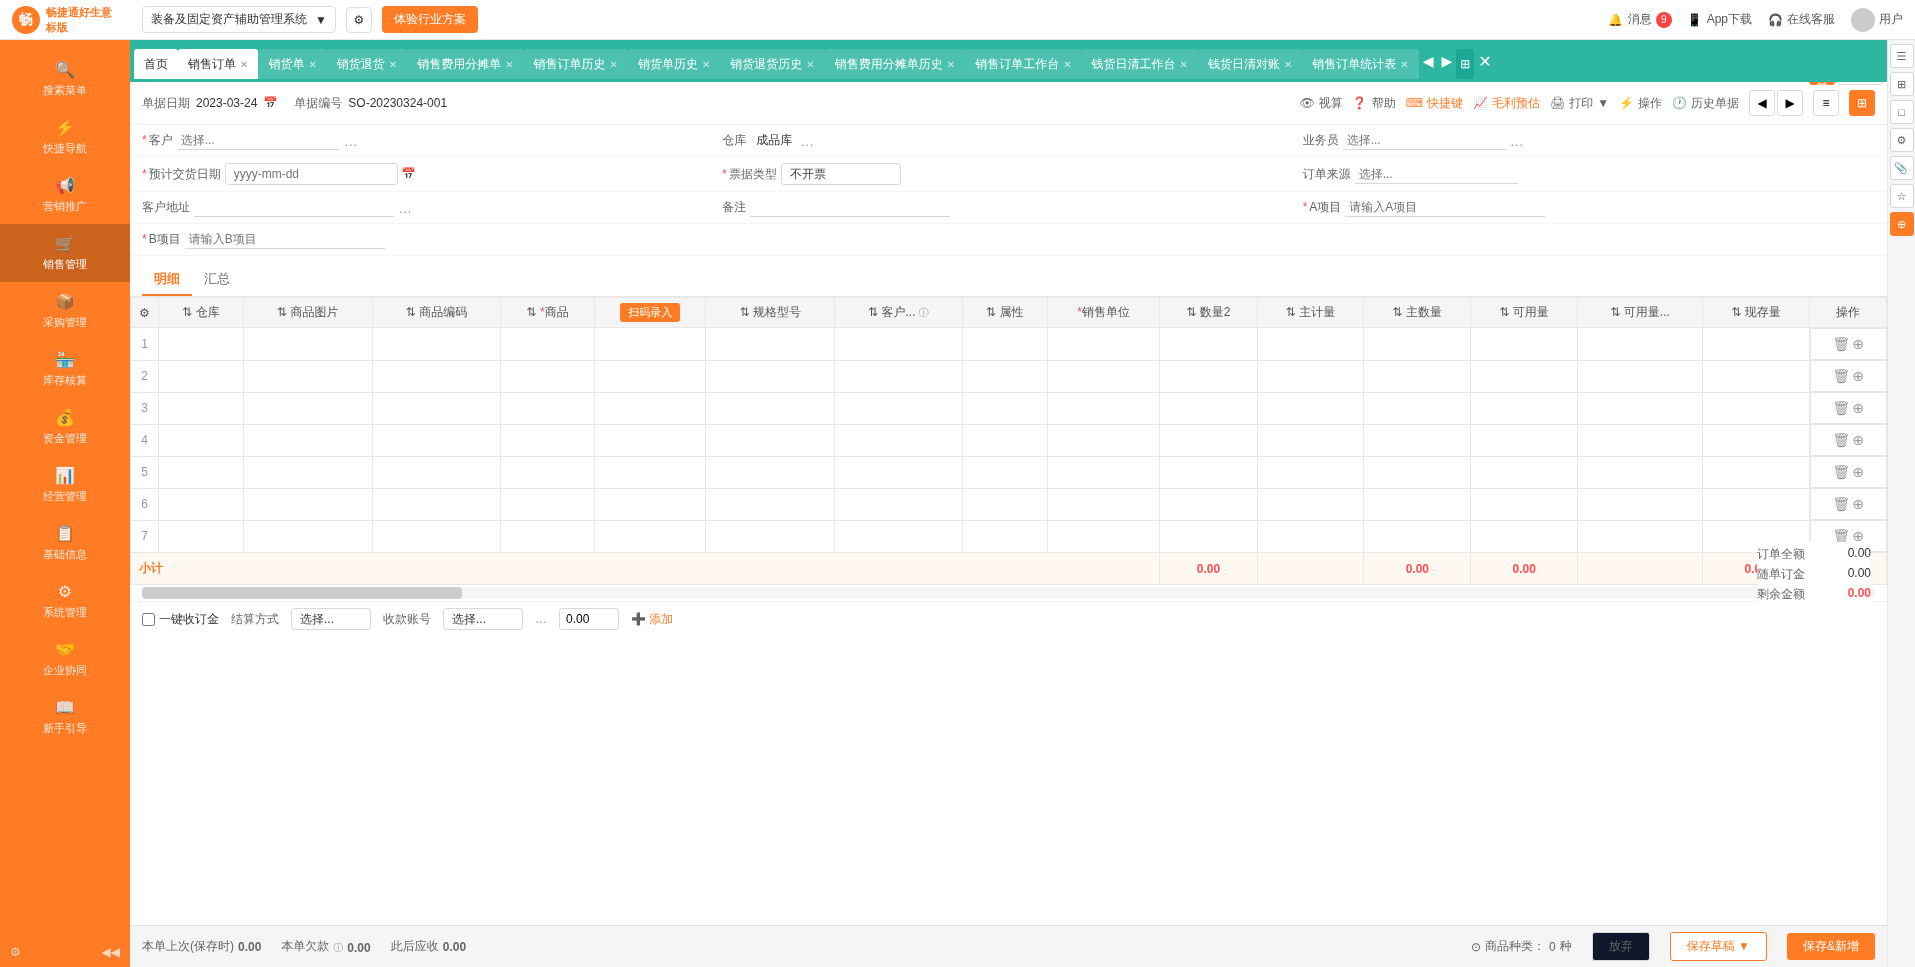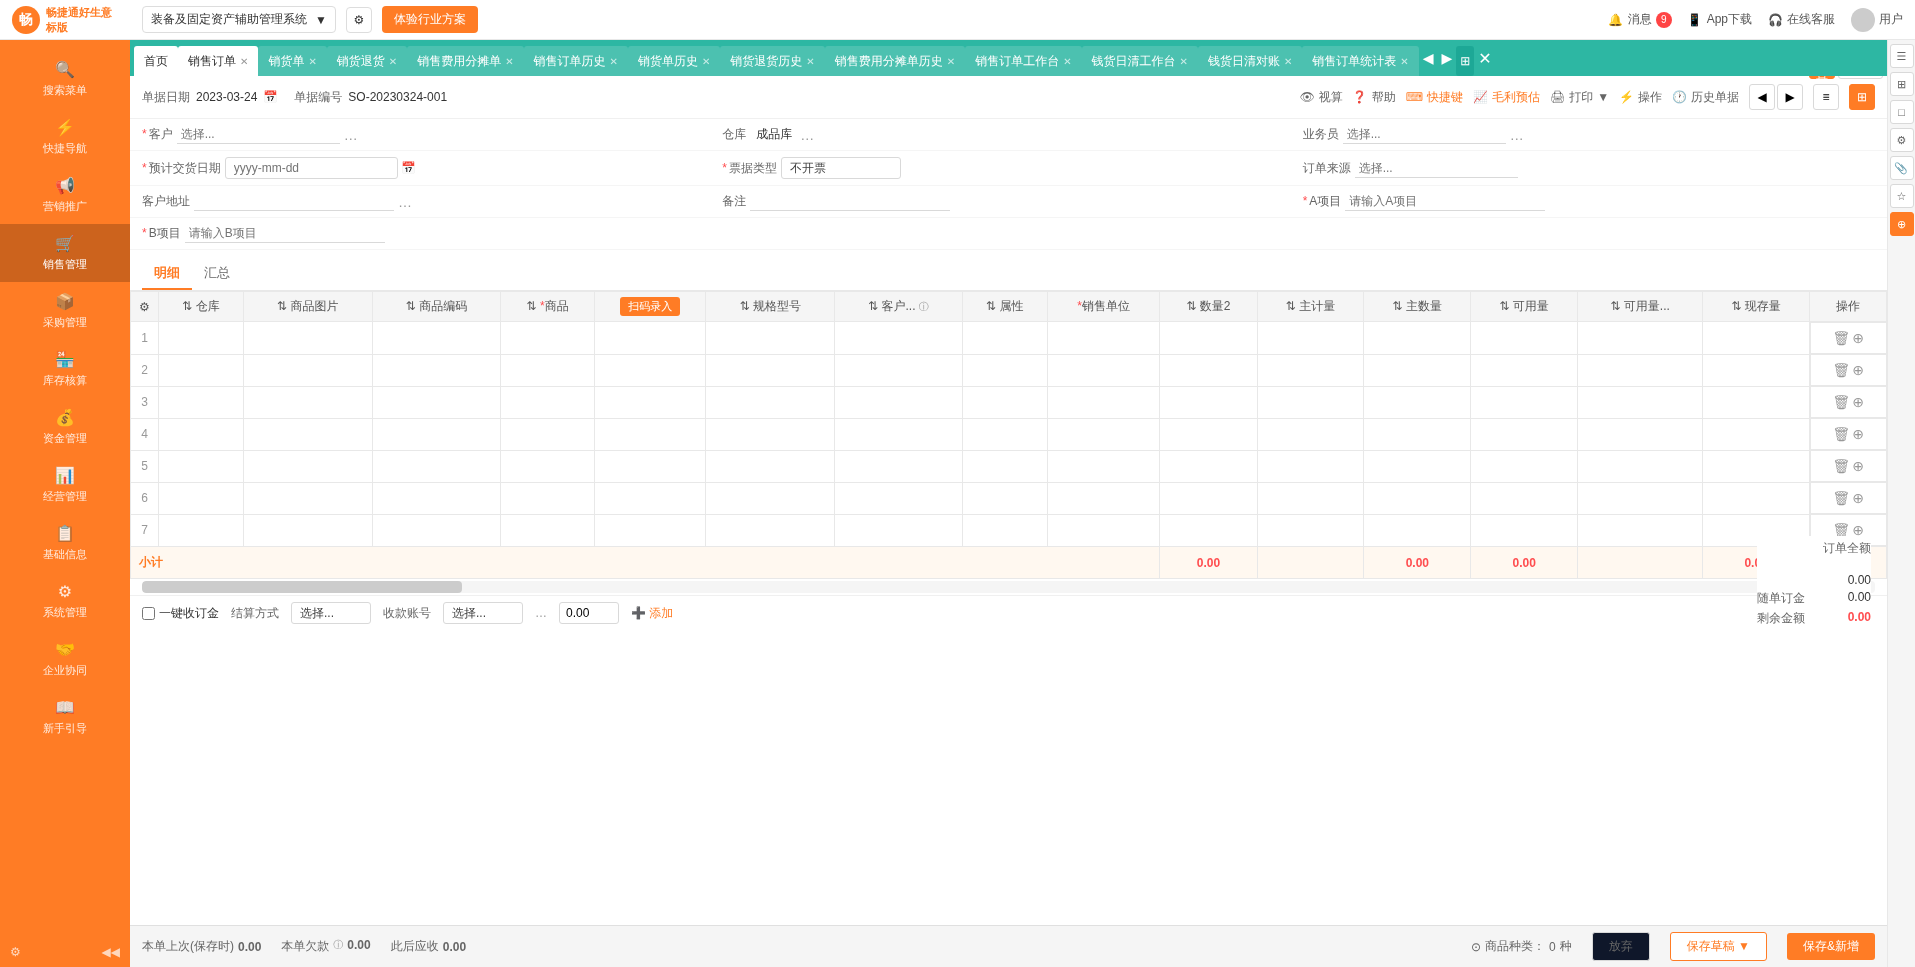--- a/index.html
+++ b/index.html
@@ -4,21 +4,21 @@
   <style>
     * { box-sizing: border-box; margin: 0; padding: 0; }
     body { font-family: 'Microsoft YaHei', Arial, sans-serif; font-size: 12px; color: #333; background: #f0f2f5; overflow: hidden; }
 
     
     .app-wrapper { display: flex; flex-direction: column; height: 967px; width: 1915px; }
     .top-bar { height: 40px; background: #fff; display: flex; align-items: center; padding: 0 12px; border-bottom: 1px solid #e8e8e8; gap: 10px; flex-shrink: 0; }
     .main-area { display: flex; flex: 1; overflow: hidden; }
     .sidebar { width: 130px; background: #ff7c25; display: flex; flex-direction: column; flex-shrink: 0; }
     .content-area { flex: 1; display: flex; flex-direction: column; overflow: hidden; }
-    .tab-bar { height: 36px; background: #2db7a3; display: flex; align-items: center; padding: 0 4px; gap: 0; flex-shrink: 0; overflow: hidden; }
+    .tab-bar { height: 42px; background: #2db7a3; display: flex; align-items: center; padding: 0 4px; gap: 0; flex-shrink: 0; overflow: hidden; }
     .page-content { flex: 1; background: #fff; overflow: auto; padding: 0; }
 
     
     .logo-area { display: flex; align-items: center; gap: 6px; min-width: 120px; }
     .logo-icon { width: 28px; height: 28px; background: #ff7c25; border-radius: 50%; display: flex; align-items: center; justify-content: center; color: white; font-size: 14px; font-weight: bold; }
     .logo-text { font-size: 11px; color: #ff7c25; font-weight: bold; line-height: 1.3; }
     .system-selector { display: flex; align-items: center; gap: 8px; border: 1px solid #ddd; border-radius: 4px; padding: 4px 8px; background: #fff; cursor: pointer; font-size: 12px; color: #333; }
     .industry-btn { background: #ff7c25; color: white; border: none; border-radius: 4px; padding: 5px 12px; font-size: 12px; cursor: pointer; }
     .top-right { margin-left: auto; display: flex; align-items: center; gap: 16px; font-size: 12px; color: #555; }
     .top-right-item { display: flex; align-items: center; gap: 4px; cursor: pointer; }
@@ -602,42 +602,42 @@
             <option>选择...</option>
           </select>
           <span style="color:#999;cursor:pointer;">…</span>
           <input type="text" value="0.00" style="width: 60px; border: 1px solid rgb(217, 217, 217); border-radius: 3px; padding: 3px 6px; font-size: 12px;">
           <span style="color:#ff7c25;cursor:pointer;">
             <span>➕</span>
             <span>添加</span>
           </span>
 
           <div style="position:absolute;right:16px;top:-60px;text-align:right;font-size:12px;background:white;padding:4px 0;">
-            <div style="display:flex;justify-content:flex-end;gap:16px;margin-bottom:3px;flex-direction:column;">
+            <div style="display:flex;justify-content:flex-end;gap:16px;margin-bottom:3px;">
               <span style="color:#666;">订单全额</span>
               <span style="min-width:50px;text-align:right;">0.00</span>
             </div>
             <div style="display:flex;justify-content:flex-end;gap:16px;margin-bottom:3px;">
               <span style="color:#666;">随单订金</span>
               <span style="min-width:50px;text-align:right;">0.00</span>
             </div>
             <div style="display:flex;justify-content:flex-end;gap:16px;">
               <span style="color:#666;">剩余金额</span>
               <span style="min-width:50px;text-align:right;color:#ff4d4f;font-weight:bold;">0.00</span>
             </div>
           </div>
         </div>
       </div>
 
       <div class="page-footer">
         <div style="display:flex;align-items:center;gap:4px;">
           <span>本单上次(保存时)</span>
           <span style="font-weight:bold;">0.00</span>
         </div>
-        <div style="display:flex;align-items:flex-start;gap:4px;">
+        <div style="display:flex;align-items:flex-end;gap:4px;">
           <span>本单欠款</span>
           <span style="color:#999;font-size:10px;">ⓘ</span>
           <span style="font-weight:bold;">0.00</span>
         </div>
         <div style="display:flex;align-items:center;gap:4px;">
           <span>此后应收</span>
           <span style="font-weight:bold;">0.00</span>
         </div>
         <div style="margin-left:auto;display:flex;align-items:center;gap:4px;">
           <span>⊙</span>

